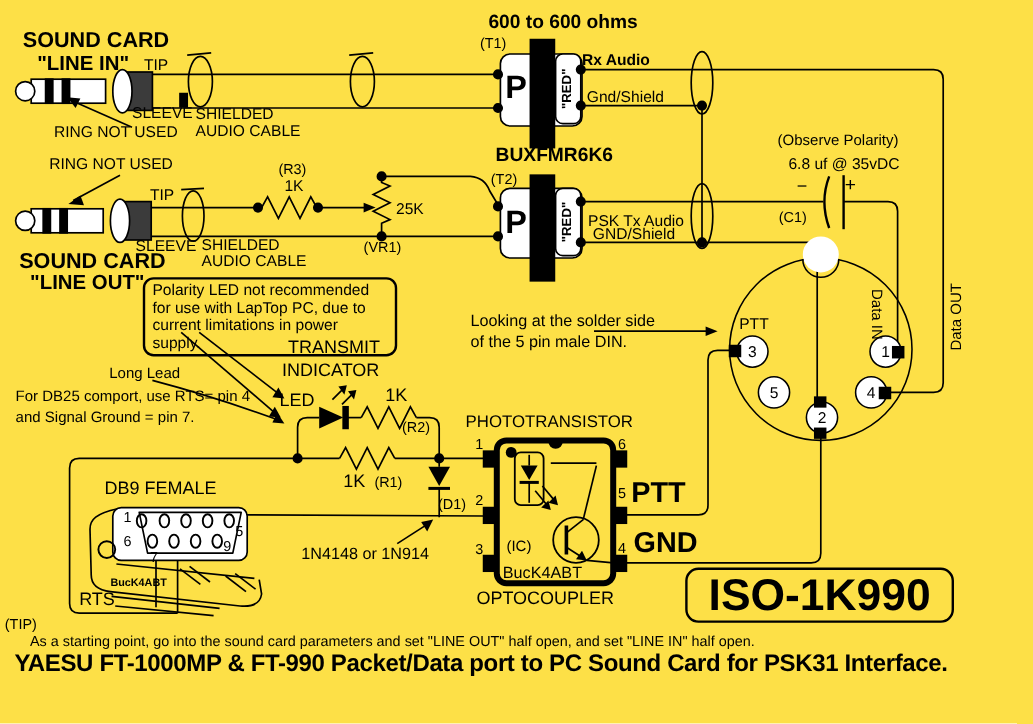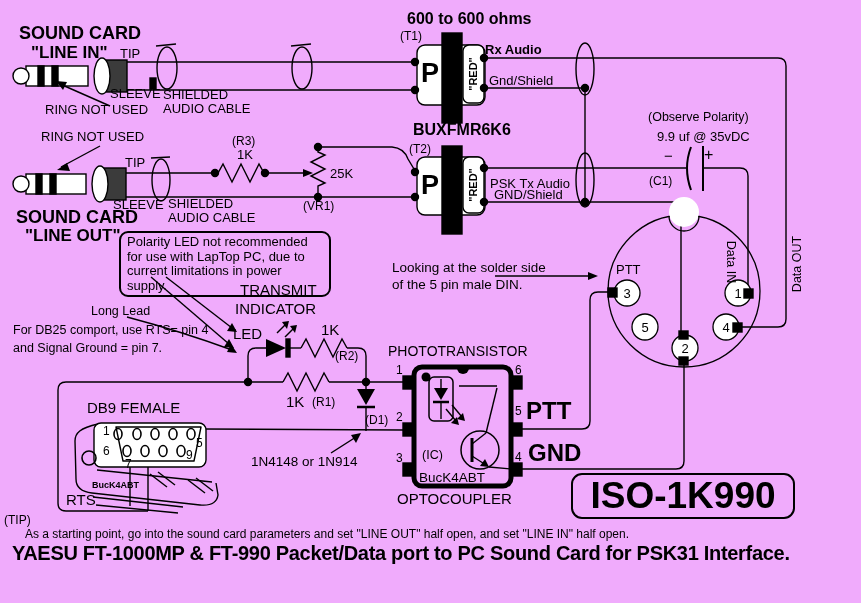--- a/index.html
+++ b/index.html
@@ -1,16 +1,16 @@
 <!DOCTYPE html>
 <html><head>
 <meta charset="utf-8">
 <style>
   html,body{margin:0;padding:0;background:#fff;}
-  #stage{position:relative;width:861px;height:603px;background:#f0abfc;overflow:hidden;
+  #stage{position:relative;width:861px;height:603px;background:#fde047;overflow:hidden;
          font-family:"Liberation Sans","DejaVu Sans",sans-serif;color:#000;}
   #linework{position:absolute;left:0;top:0;}
   .lbl{position:absolute;font-size:13px;line-height:1.1;white-space:pre-line;color:#000;}
   .b{font-weight:bold;}
   .vlbl{position:absolute;white-space:nowrap;transform:translate(-50%,-50%) rotate(-90deg);}
   .vlbl.cw{transform:translate(-50%,-50%) rotate(90deg);}
   .pin-num{position:absolute;font-size:13px;transform:translate(-50%,-50%);}
   .notebox{position:absolute;left:119px;top:231px;width:196px;border:2px solid #000;
            border-radius:9px;padding:2px 6px;font-size:13px;line-height:14.5px;white-space:pre-line;}
   .badge{position:absolute;left:571px;top:473px;width:220px;height:42px;border:2.5px solid #000;
@@ -261,21 +261,21 @@
 <div class="lbl" style="left:303px;top:200px;font-size:12px;">(VR1)</div>
 
 <div class="lbl b" style="left:413px;top:121px;font-size:16px;">BUXFMR6K6</div>
 <div class="lbl" style="left:409px;top:143px;font-size:12px;">(T2)</div>
 <div class="lbl b" style="left:421px;top:171px;font-size:27px;">P</div>
 <div class="vlbl b" style="left:473px;top:185px;font-size:11px;">"RED"</div>
 <div class="lbl" style="left:490px;top:153px;margin-top:24px;">PSK Tx Audio</div>
 <div class="lbl" style="left:494px;top:188px;">GND/Shield</div>
 
 <div class="lbl" style="left:648px;top:111px;font-size:12.5px;">(Observe Polarity)</div>
-<div class="lbl" style="left:657px;top:130px;">9.9 uf @ 35vDC</div>
+<div class="lbl" style="left:657px;top:130px;">6.8 uf @ 35vDC</div>
 <div class="lbl" style="left:664px;top:148px;font-size:15px;">−</div>
 <div class="lbl" style="left:704px;top:146px;font-size:16px;">+</div>
 <div class="lbl" style="left:649px;top:175px;font-size:12px;">(C1)</div>
 
 <div class="notebox">Polarity LED not recommended
 for use with LapTop PC, due to
 current limitations in power supply.</div>
 <div class="lbl" style="left:240px;top:282px;font-size:15px;">TRANSMIT</div>
 <div class="lbl" style="left:235px;top:301px;font-size:15px;">INDICATOR</div>
 <div class="lbl" style="left:91px;top:305px;font-size:12.5px;">Long Lead</div>

